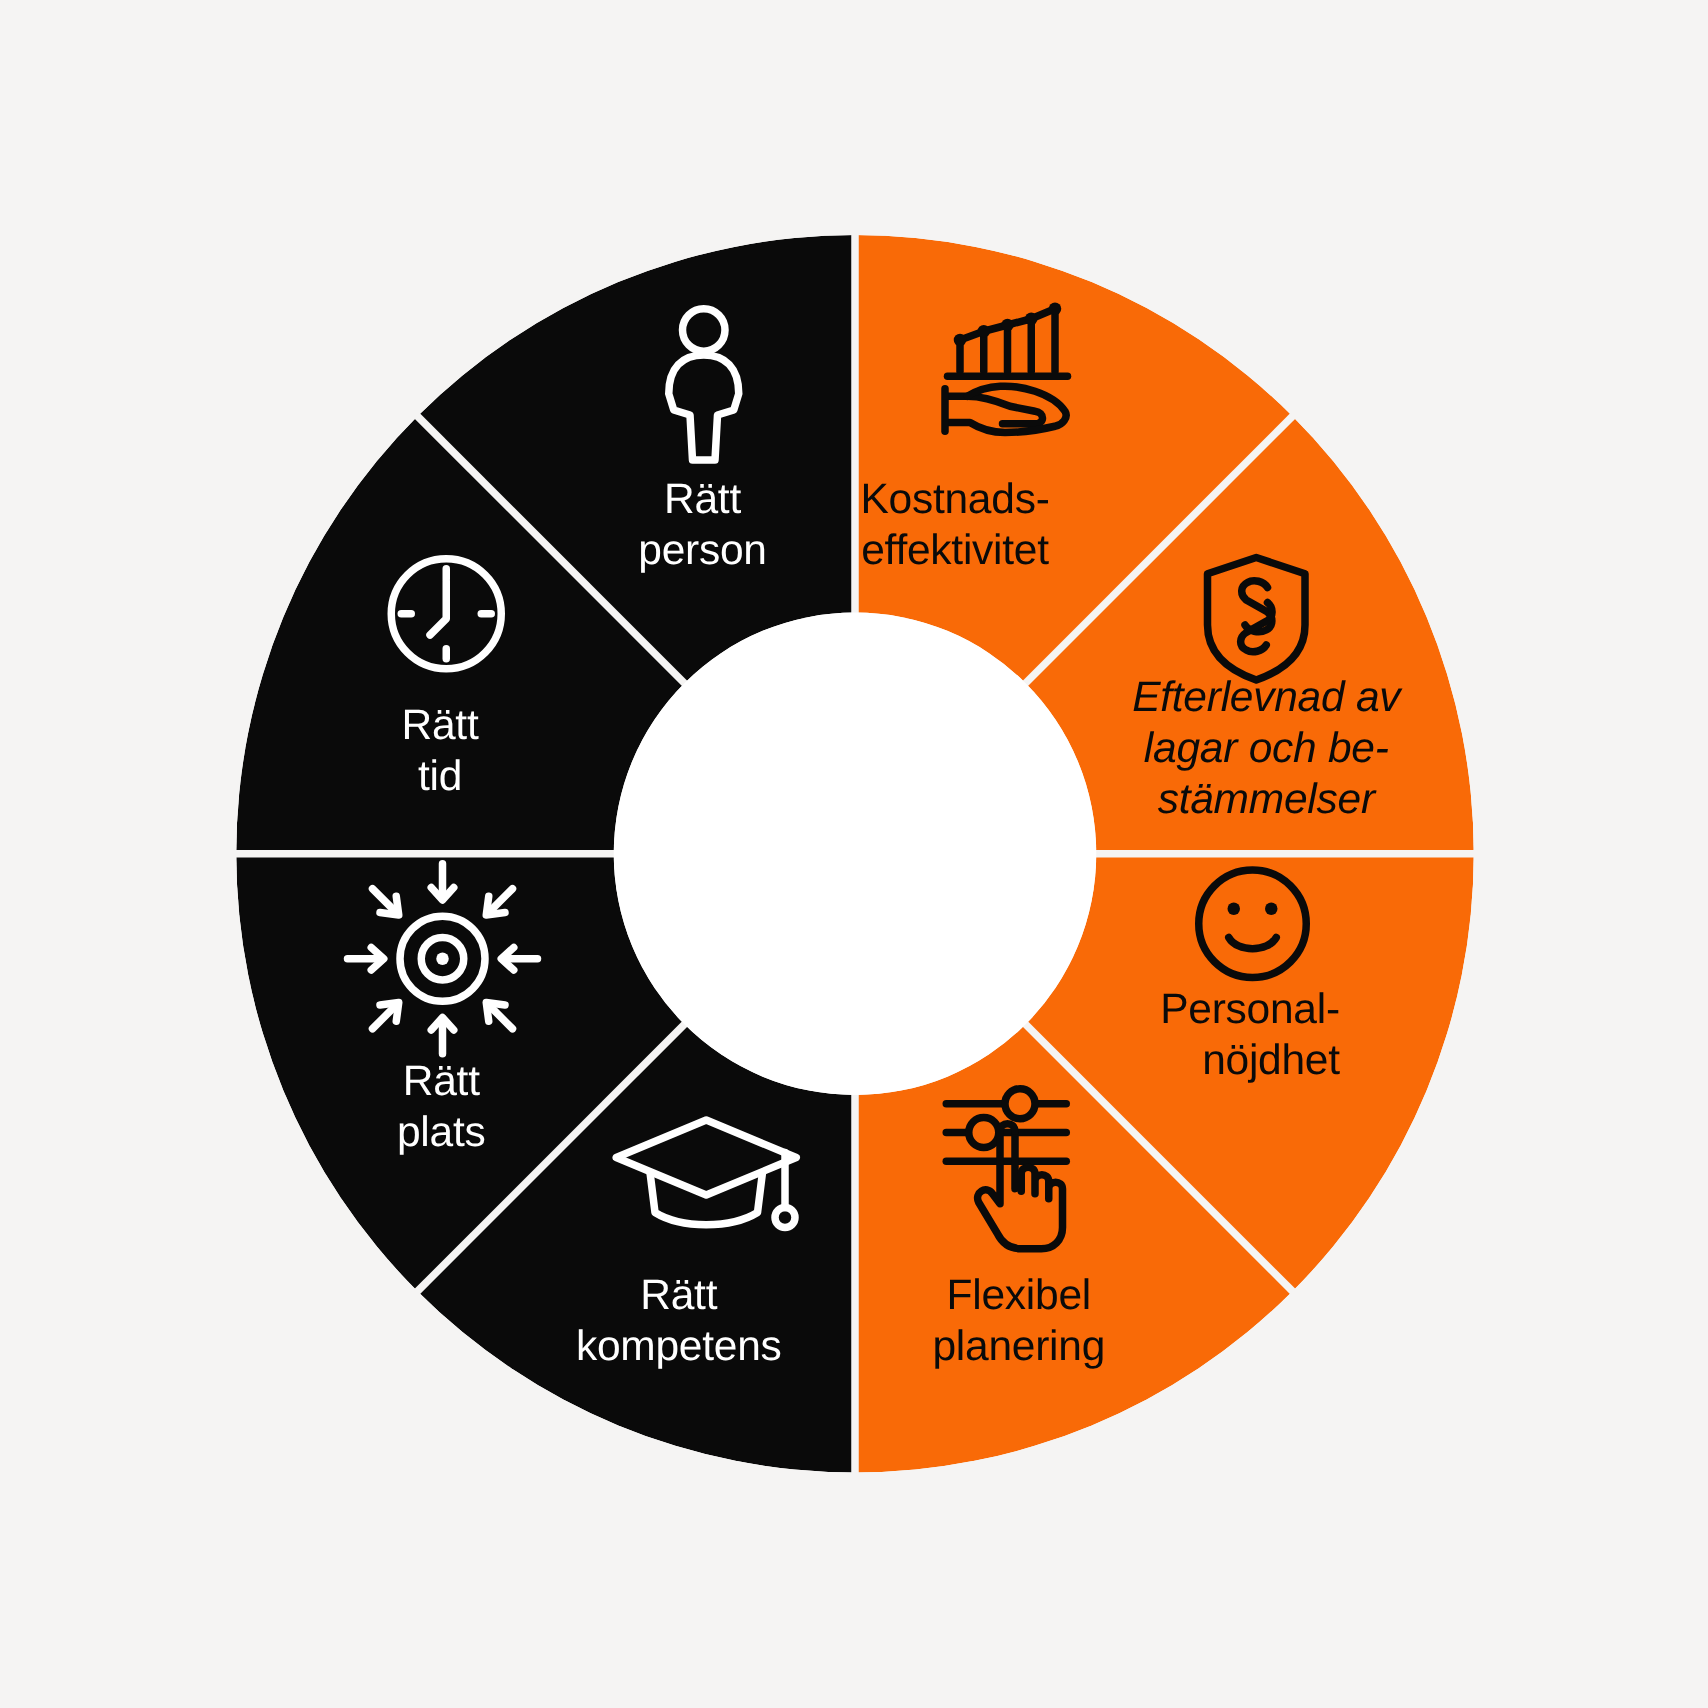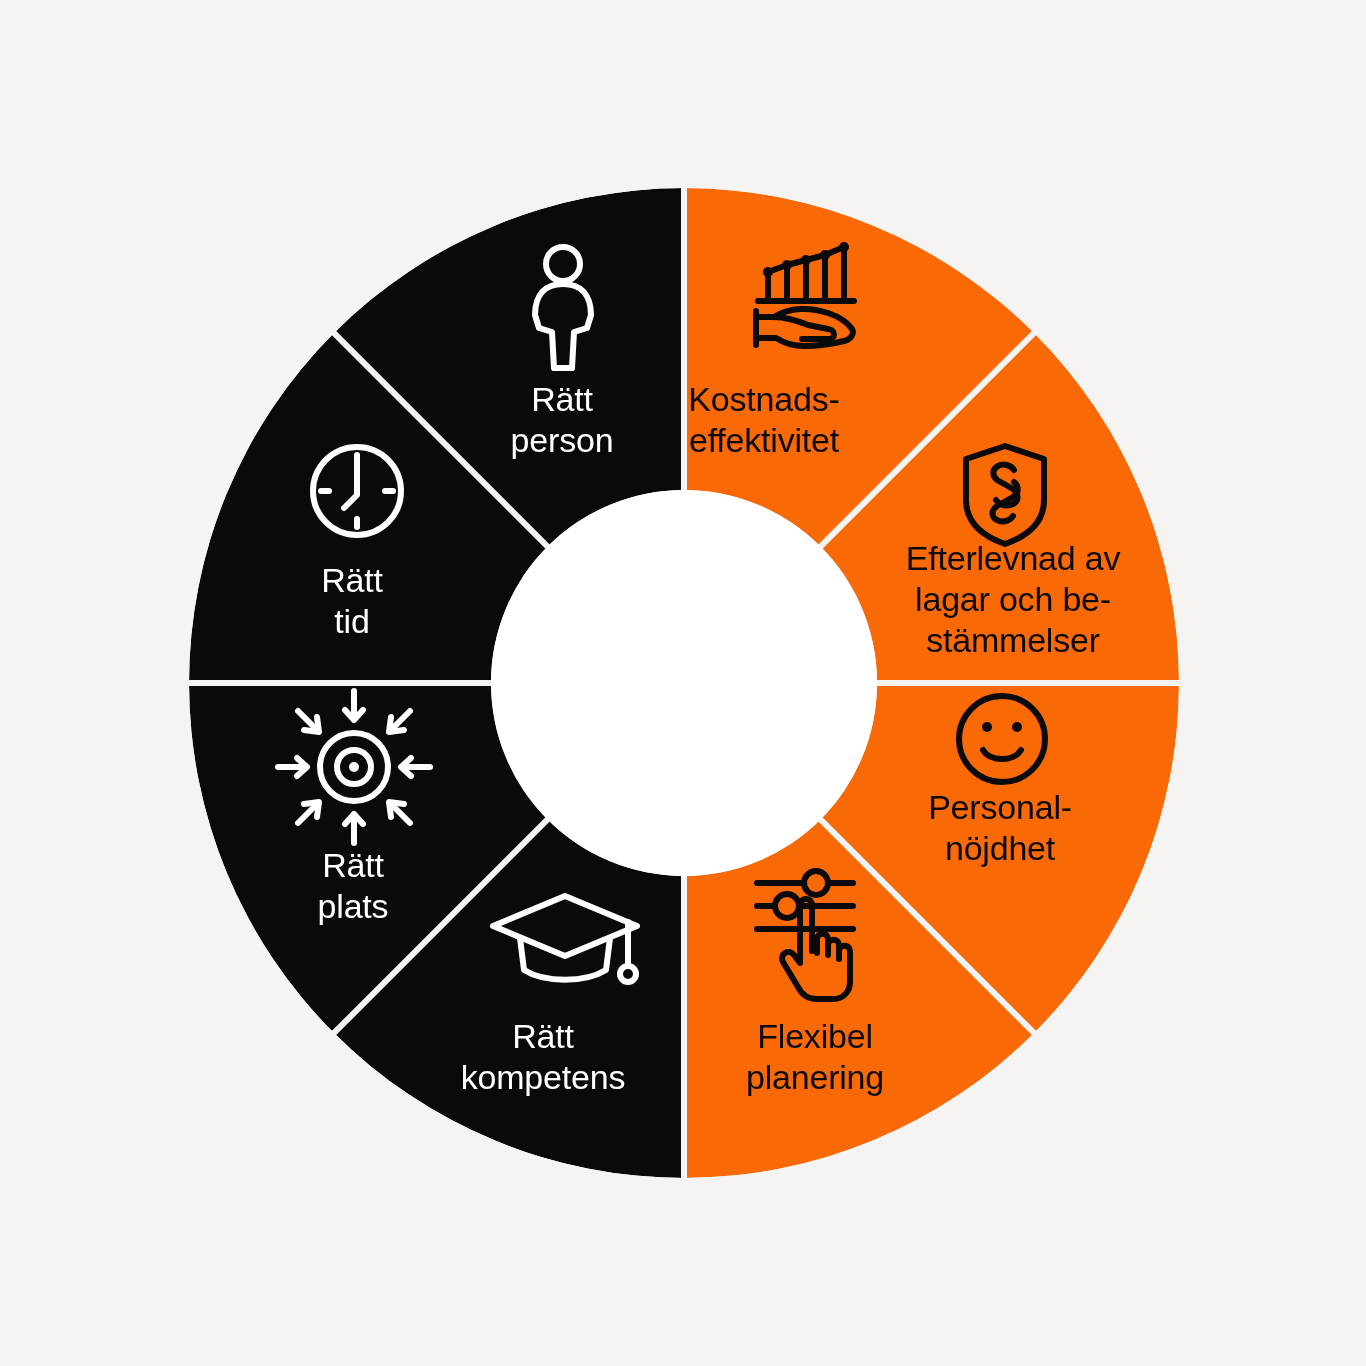--- a/index.html
+++ b/index.html
@@ -204,25 +204,25 @@
       <polyline points="0,-26 0,4 -13,17"></polyline>
     </g>
   </svg>
 
   <div class="seg-label light-text" style="left:562px; top:420px;">Rätt
 person</div>
 
   <div class="seg-label dark-text" style="left:764px; top:420px;">Kostnads-
 effektivitet</div>
 
-  <div class="seg-label dark-text" style="left:1013px; top:599px;">Efterlevnad av
+  <div class="seg-label dark-text" style="left:1013px; top:599px;font-style:italic;">Efterlevnad av
 lagar och be-
 stämmelser</div>
 
-  <div class="seg-label dark-text" style="left:1000px; top:828px;">Personal-
+  <div class="seg-label dark-text" style="left:1000px; top:828px;text-align:right;">Personal-
 nöjdhet</div>
 
   <div class="seg-label dark-text" style="left:815px; top:1057px;">Flexibel
 planering</div>
 
   <div class="seg-label light-text" style="left:543px; top:1057px;">Rätt
 kompetens</div>
 
   <div class="seg-label light-text" style="left:353px; top:886px;">Rätt
 plats</div>

